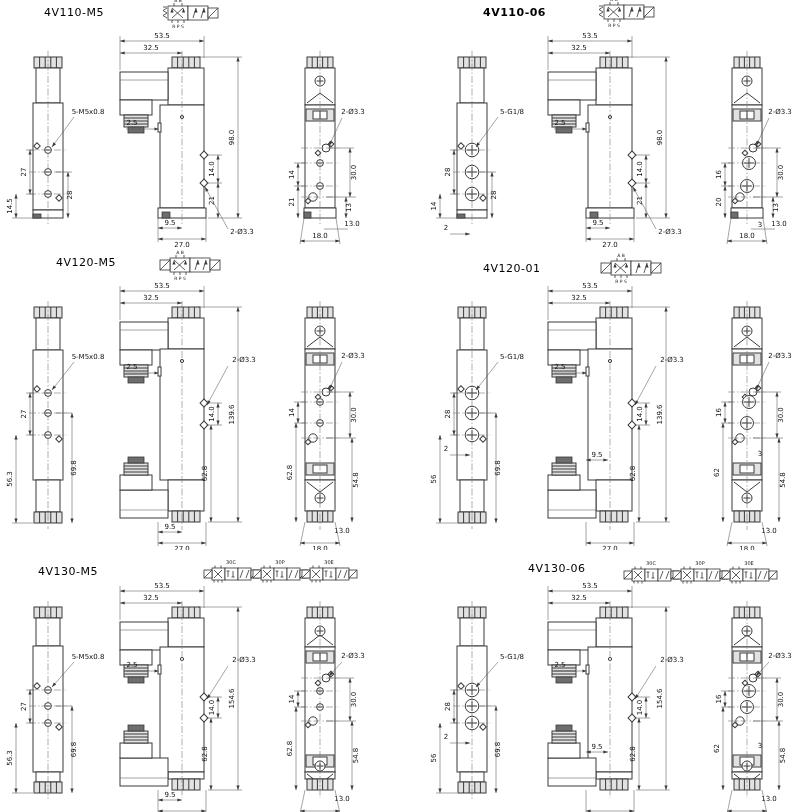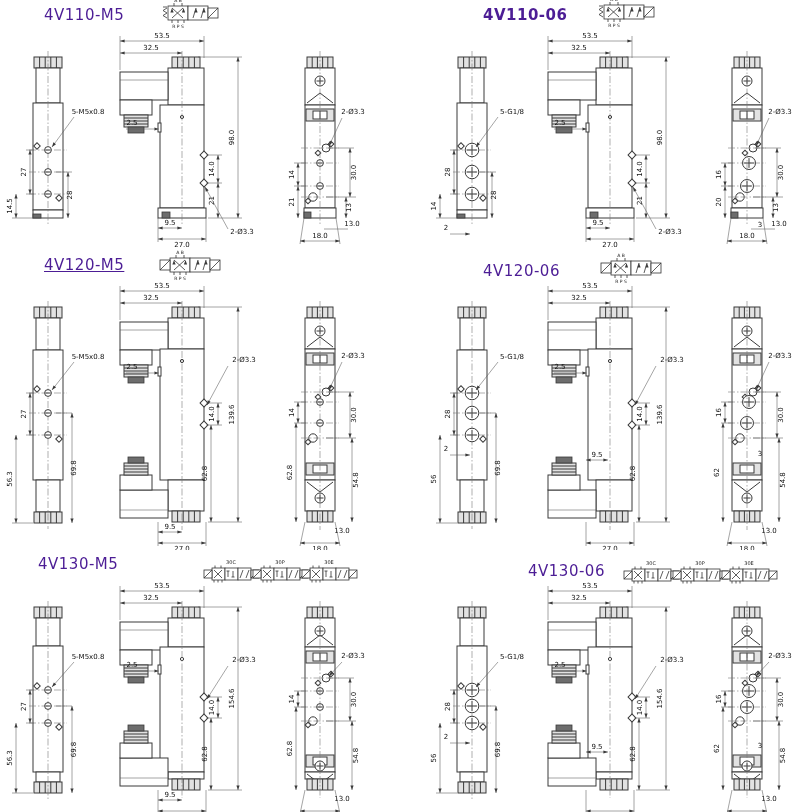--- a/index.html
+++ b/index.html
@@ -1,20 +1,20 @@
 <!DOCTYPE html>
 <html><head>
 <meta charset="utf-8">
 <style>
   html,body{margin:0;padding:0;background:#ffffff;}
   #sheet{position:relative;width:812px;height:812px;background:#fff;overflow:hidden;
          font-family:"DejaVu Sans",sans-serif;}
   .panel{position:absolute;}
   .panel svg{position:absolute;left:0;top:0;}
-  .ptitle{position:absolute;font-size:15px;color:#4c1d95;letter-spacing:0.5px;white-space:nowrap;}
+  .ptitle{position:absolute;font-size:11px;color:#000000;letter-spacing:0.5px;white-space:nowrap;}
   
   .ln{stroke:#3a3a3a;stroke-width:1;fill:none;}
   .bx{stroke:#3a3a3a;stroke-width:1;fill:#ffffff;}
   .cap{stroke:#3a3a3a;stroke-width:1;fill:#e2e2e2;}
   .dk{stroke:#3a3a3a;stroke-width:0.8;fill:#6d6d6d;}
   .ext{stroke:#5a5a5a;stroke-width:0.55;fill:none;}
   .cl{stroke:#7a7a7a;stroke-width:0.6;fill:none;stroke-dasharray:7 2 1.5 2;}
   .ar{fill:#3a3a3a;stroke:none;}
   .dim{font:7px "DejaVu Sans",sans-serif;fill:#101010;}
   .sym{stroke:#333;stroke-width:0.8;fill:none;}
@@ -664,21 +664,21 @@
           <line x1="210" y1="20" x2="220" y2="10" class="sym"></line>
           <line x1="176" y1="5" x2="176" y2="8" class="sym"></line>
           <line x1="184" y1="5" x2="184" y2="8" class="sym"></line>
           <line x1="174" y1="22" x2="174" y2="25" class="sym"></line>
           <line x1="180" y1="22" x2="180" y2="25" class="sym"></line>
           <line x1="186" y1="22" x2="186" y2="25" class="sym"></line>
           <text x="180" y="4" class="symt" text-anchor="middle">A B</text>
           <text x="180" y="29.5" class="symt" text-anchor="middle">R P S</text>
         </g>
       </svg>
-    <span class="ptitle" style="left: 44px; top: 6px; text-decoration: underline;">4V120-M5</span>
+    <span class="ptitle" style="left: 56px; top: 6px;">4V120-M5</span>
   </section>
   <section class="panel" id="pn3" style="left: 406px; top: 250px; width: 406px; height: 300px;">
     <svg width="406" height="300" viewBox="0 0 406 300">
         <g>
           <rect x="52" y="57" width="28" height="11" class="cap"></rect>
           <line x1="57.6" y1="57" x2="57.6" y2="68" class="ln"></line>
           <line x1="63.2" y1="57" x2="63.2" y2="68" class="ln"></line>
           <line x1="68.8" y1="57" x2="68.8" y2="68" class="ln"></line>
           <line x1="74.4" y1="57" x2="74.4" y2="68" class="ln"></line>
           <rect x="54" y="68" width="24" height="32" class="bx"></rect>
@@ -901,21 +901,21 @@
           <line x1="245" y1="23" x2="255" y2="13" class="sym"></line>
           <line x1="211" y1="8" x2="211" y2="11" class="sym"></line>
           <line x1="219" y1="8" x2="219" y2="11" class="sym"></line>
           <line x1="209" y1="25" x2="209" y2="28" class="sym"></line>
           <line x1="215" y1="25" x2="215" y2="28" class="sym"></line>
           <line x1="221" y1="25" x2="221" y2="28" class="sym"></line>
           <text x="215" y="7" class="symt" text-anchor="middle">A B</text>
           <text x="215" y="32.5" class="symt" text-anchor="middle">R P S</text>
         </g>
       </svg>
-    <span class="ptitle" style="left: 77px; top: 12px;">4V120-06</span>
+    <span class="ptitle" style="left: 77px; top: 12px;">4V120-01</span>
   </section>
   <section class="panel" id="pn4" style="left: 0px; top: 550px; width: 406px; height: 262px;">
     <svg width="406" height="262" viewBox="0 0 406 262">
         <g>
           <rect x="34" y="57" width="28" height="11" class="cap"></rect>
           <line x1="39.6" y1="57" x2="39.6" y2="68" class="ln"></line>
           <line x1="45.2" y1="57" x2="45.2" y2="68" class="ln"></line>
           <line x1="50.8" y1="57" x2="50.8" y2="68" class="ln"></line>
           <line x1="56.4" y1="57" x2="56.4" y2="68" class="ln"></line>
           <rect x="36" y="68" width="24" height="28" class="bx"></rect>
@@ -1171,21 +1171,21 @@
           <rect x="349" y="20" width="8" height="8" class="symf"></rect>
           <line x1="349" y1="28" x2="357" y2="20" class="sym"></line>
           <line x1="313" y1="15.5" x2="313" y2="18" class="sym"></line>
           <line x1="319" y1="15.5" x2="319" y2="18" class="sym"></line>
           <line x1="312" y1="30" x2="312" y2="32.5" class="sym"></line>
           <line x1="316" y1="30" x2="316" y2="32.5" class="sym"></line>
           <line x1="320" y1="30" x2="320" y2="32.5" class="sym"></line>
           <text x="329" y="14" class="symv" text-anchor="middle">30E</text>
         </g>
       </svg>
-    <span class="ptitle" style="left: 38px; top: 5px;">4V130-M5</span>
+    <span class="ptitle" style="left: 38px; top: 15px;">4V130-M5</span>
   </section>
   <section class="panel" id="pn5" style="left: 406px; top: 550px; width: 406px; height: 262px;">
     <svg width="406" height="262" viewBox="0 0 406 262">
         <g>
           <rect x="52" y="57" width="28" height="11" class="cap"></rect>
           <line x1="57.6" y1="57" x2="57.6" y2="68" class="ln"></line>
           <line x1="63.2" y1="57" x2="63.2" y2="68" class="ln"></line>
           <line x1="68.8" y1="57" x2="68.8" y2="68" class="ln"></line>
           <line x1="74.4" y1="57" x2="74.4" y2="68" class="ln"></line>
           <rect x="54" y="68" width="24" height="28" class="bx"></rect>

